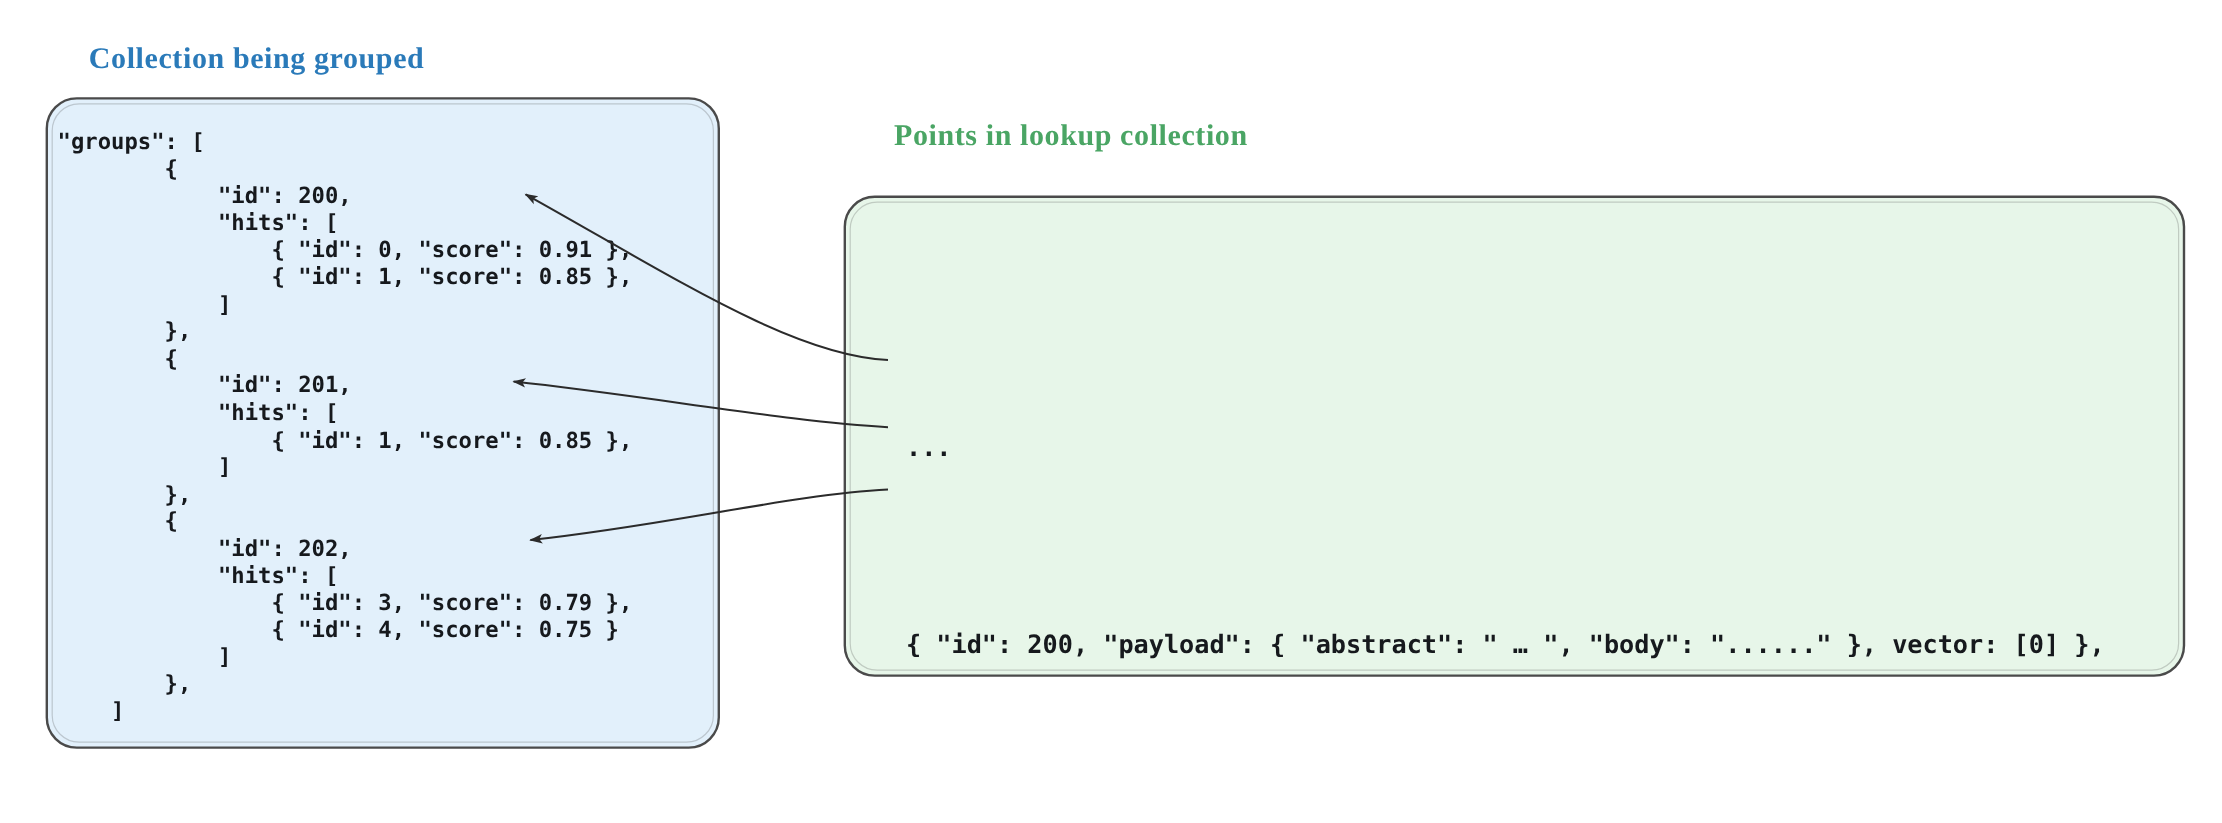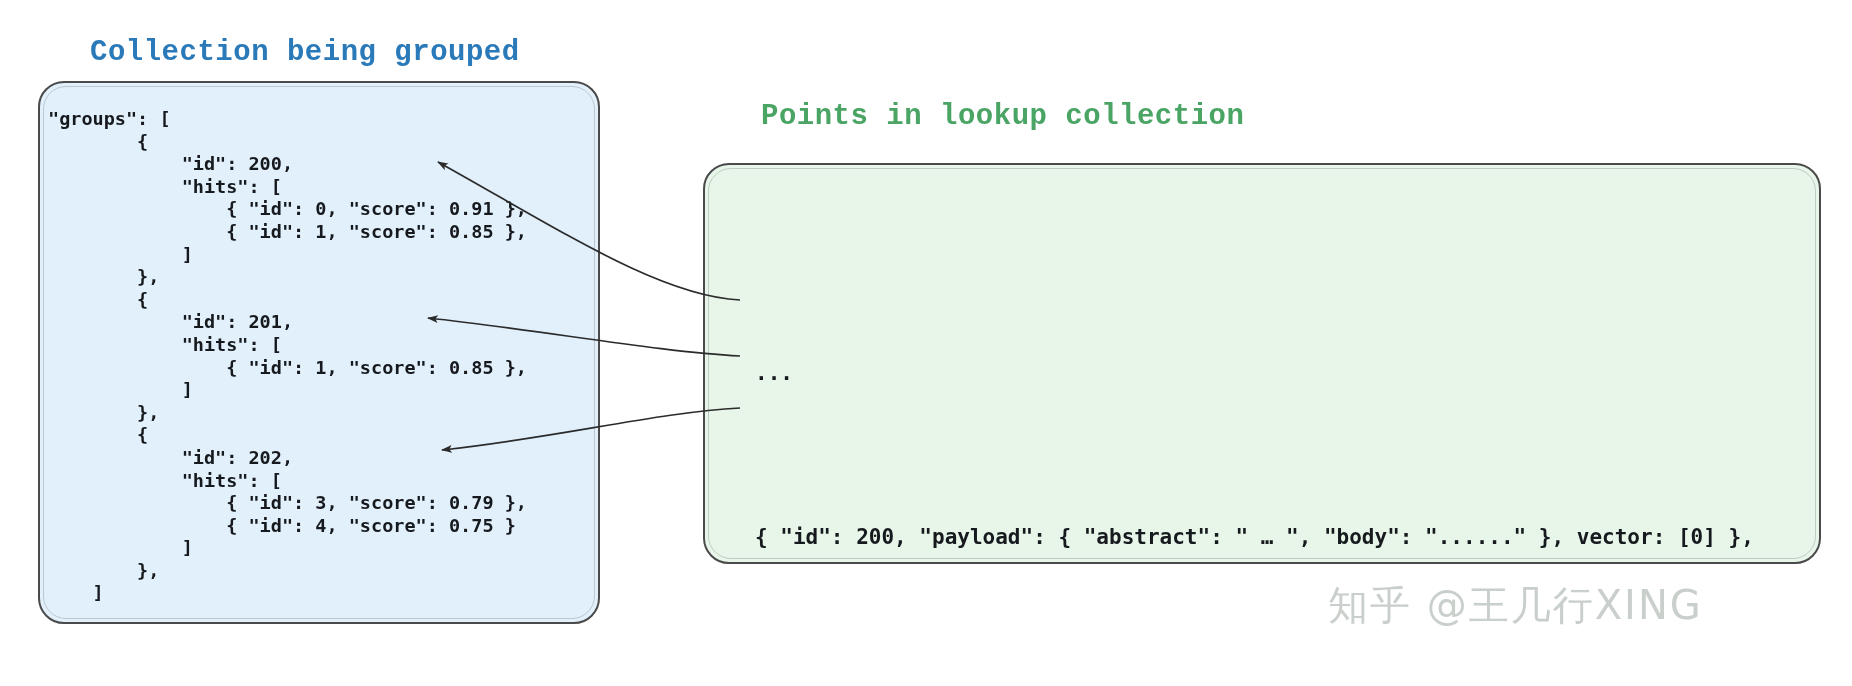--- a/index.html
+++ b/index.html
@@ -18,26 +18,25 @@
   #canvas {
     position: absolute;
     left: 0; top: 0;
     width: 1852px;
     height: 686px;
   }
 
   
   .panel-title {
     position: absolute;
-    font-family: Liberation Mono, monospace;
-    font-size: 29px;
+    font-family: Liberation Serif, serif;
+    font-size: 25px;
     font-weight: 700;
     letter-spacing: 0.5px;
     white-space: nowrap;
-    margin-left: 16px;
   }
   #title-left {
     left: 74px;
     top: 36px;
     color: #2a7ab9;
   }
   #title-right {
     left: 745px;
     top: 100px;
     color: #4aa564;
@@ -179,15 +178,14 @@
 
     <g>
       <path d="M 740,356 C 660,352 540,330 428,318" fill="none" stroke="#2b2b2b" stroke-width="1.7" marker-end="url(#ah)"></path>
     </g>
 
     <g>
       <path d="M 740,408 C 660,412 555,438 442,450" fill="none" stroke="#2b2b2b" stroke-width="1.7" marker-end="url(#ah)"></path>
     </g>
   </svg>
 
-  <div id="watermark">知乎 @王几行XING</div>
 
 </div>
 
 </body></html>

